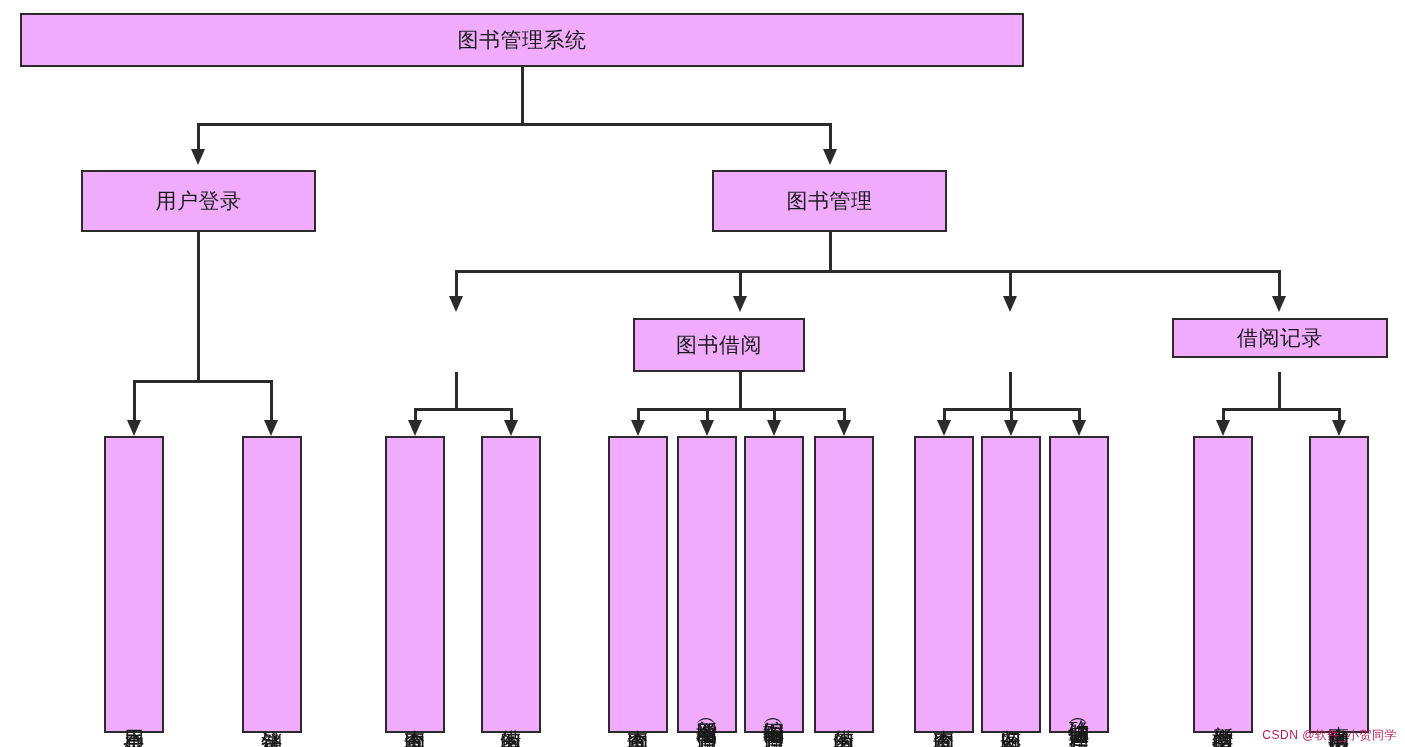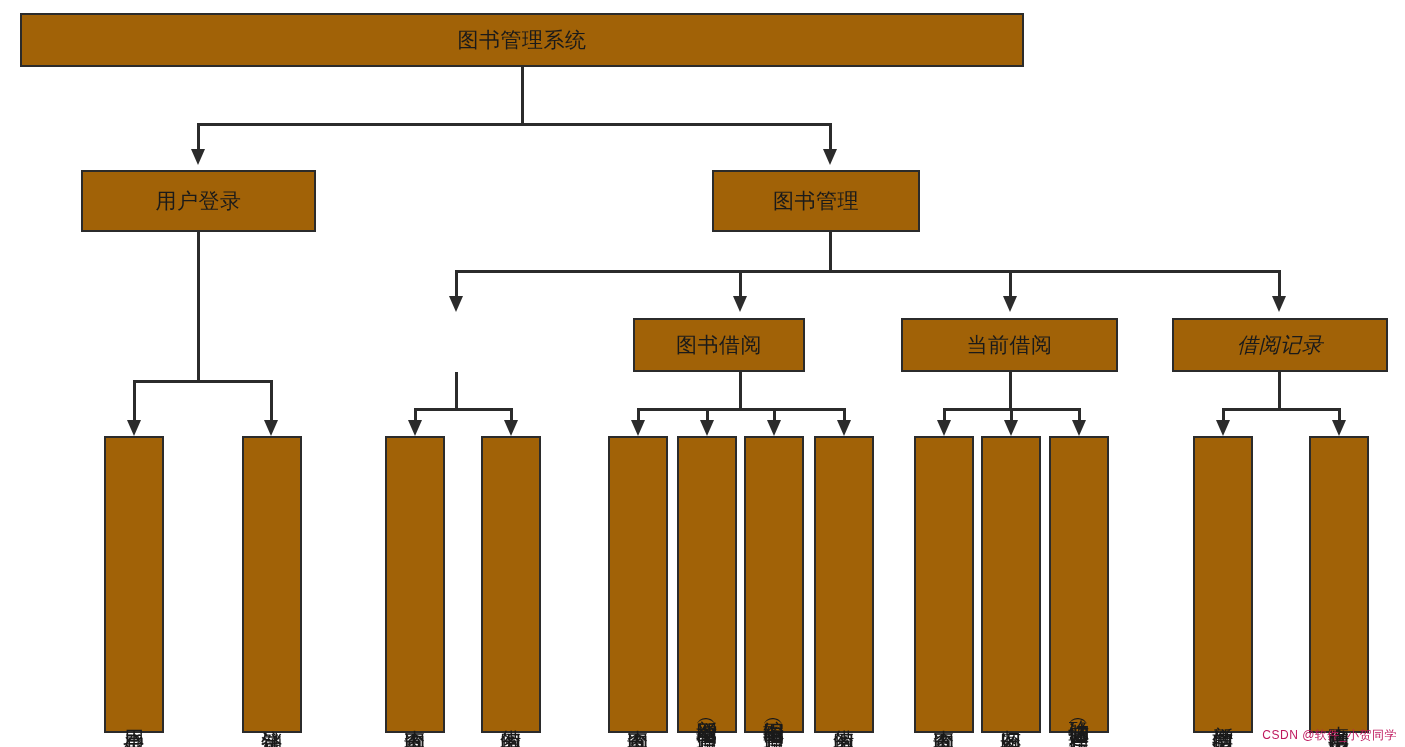--- a/index.html
+++ b/index.html
@@ -3,21 +3,21 @@
 <meta charset="utf-8">
 <style>
   html,body{margin:0;padding:0;background:#ffffff;}
   body{width:1405px;height:747px;overflow:hidden;font-family:"Liberation Sans","DejaVu Sans",sans-serif;}
   #stage{position:relative;width:1405px;height:747px;background:#ffffff;}
 
   .node{
     position:absolute;
     box-sizing:border-box;
     border:2px solid #2b2b2b;
-    background:#a16207;
+    background:#f0abfc;
     color:#1a1a1a;
     display:flex;
     align-items:center;
     justify-content:center;
   }
   .node .lbl{
     display:block;
     font-size:21px;
     line-height:1.18;
     letter-spacing:0.5px;
@@ -79,21 +79,21 @@
 
   <div class="ln vline" style="left:197px;top:123px;height:26px;"></div>
   <div class="arrow" style="left:191px;top:149px;"></div>
   <div class="ln vline" style="left:829px;top:123px;height:26px;"></div>
   <div class="arrow" style="left:823px;top:149px;"></div>
 
   <div class="node" style="left:81px;top:170px;width:235px;height:62px;">
     <span class="lbl">用户登录</span>
   </div>
 
-  <div class="node" style="left:712px;top:170px;width:208px;height:62px;">
+  <div class="node" style="left:712px;top:170px;width:235px;height:62px;">
     <span class="lbl">图书管理</span>
   </div>
 
   <div class="ln vline" style="left:197px;top:232px;height:148px;"></div>
   <div class="ln hline" style="left:133px;top:380px;width:139px;"></div>
   <div class="ln vline" style="left:133px;top:380px;height:40px;"></div>
   <div class="arrow" style="left:127px;top:420px;"></div>
   <div class="ln vline" style="left:270px;top:380px;height:40px;"></div>
   <div class="arrow" style="left:264px;top:420px;"></div>
 
@@ -104,24 +104,21 @@
   <div class="ln vline" style="left:739px;top:270px;height:26px;"></div>
   <div class="arrow" style="left:733px;top:296px;"></div>
   <div class="ln vline" style="left:1009px;top:270px;height:26px;"></div>
   <div class="arrow" style="left:1003px;top:296px;"></div>
   <div class="ln vline" style="left:1278px;top:270px;height:26px;"></div>
   <div class="arrow" style="left:1272px;top:296px;"></div>
 
   <div class="node" style="left:633px;top:318px;width:172px;height:54px;">
     <span class="lbl">图书借阅</span>
   </div>
-  <div class="node" style="left:901px;top:318px;width:217px;height:54px;">
-    <span class="lbl">当前借阅</span>
-  </div>
-  <div class="node" style="left:1172px;top:318px;width:216px;height:54px;font-style:italic;">
+  <div class="node" style="left:1172px;top:318px;width:216px;height:40px;">
     <span class="lbl">借阅记录</span>
   </div>
 
   <div class="ln vline" style="left:455px;top:372px;height:36px;"></div>
   <div class="ln hline" style="left:414px;top:408px;width:98px;"></div>
   <div class="ln vline" style="left:414px;top:408px;height:14px;"></div>
   <div class="arrow" style="left:408px;top:420px;"></div>
   <div class="ln vline" style="left:510px;top:408px;height:14px;"></div>
   <div class="arrow" style="left:504px;top:420px;"></div>
 

